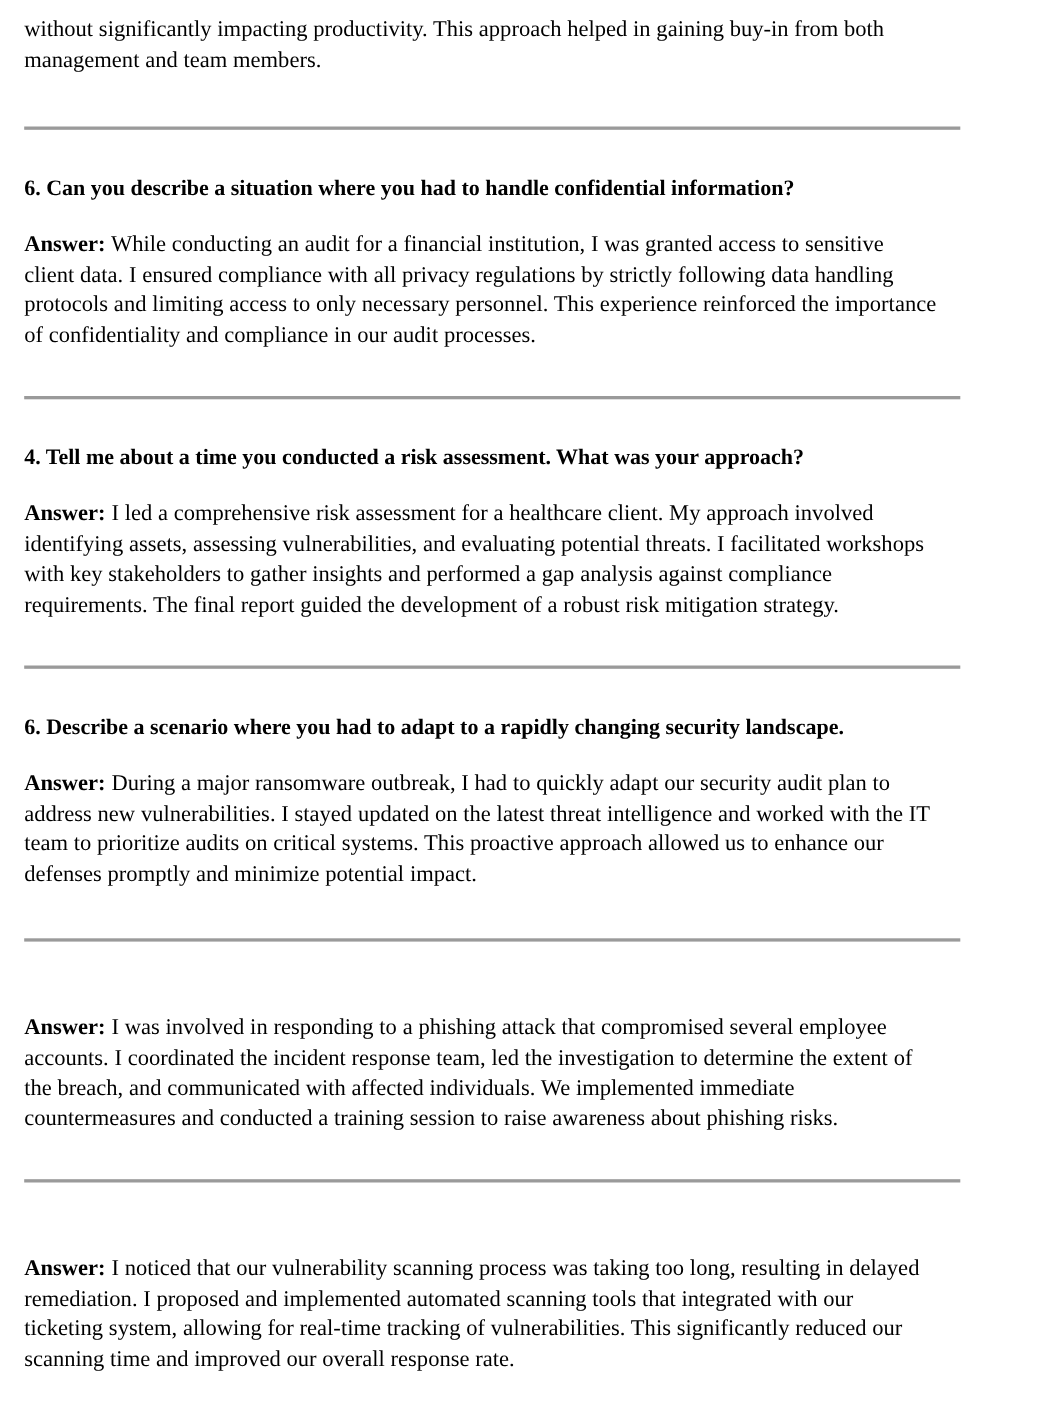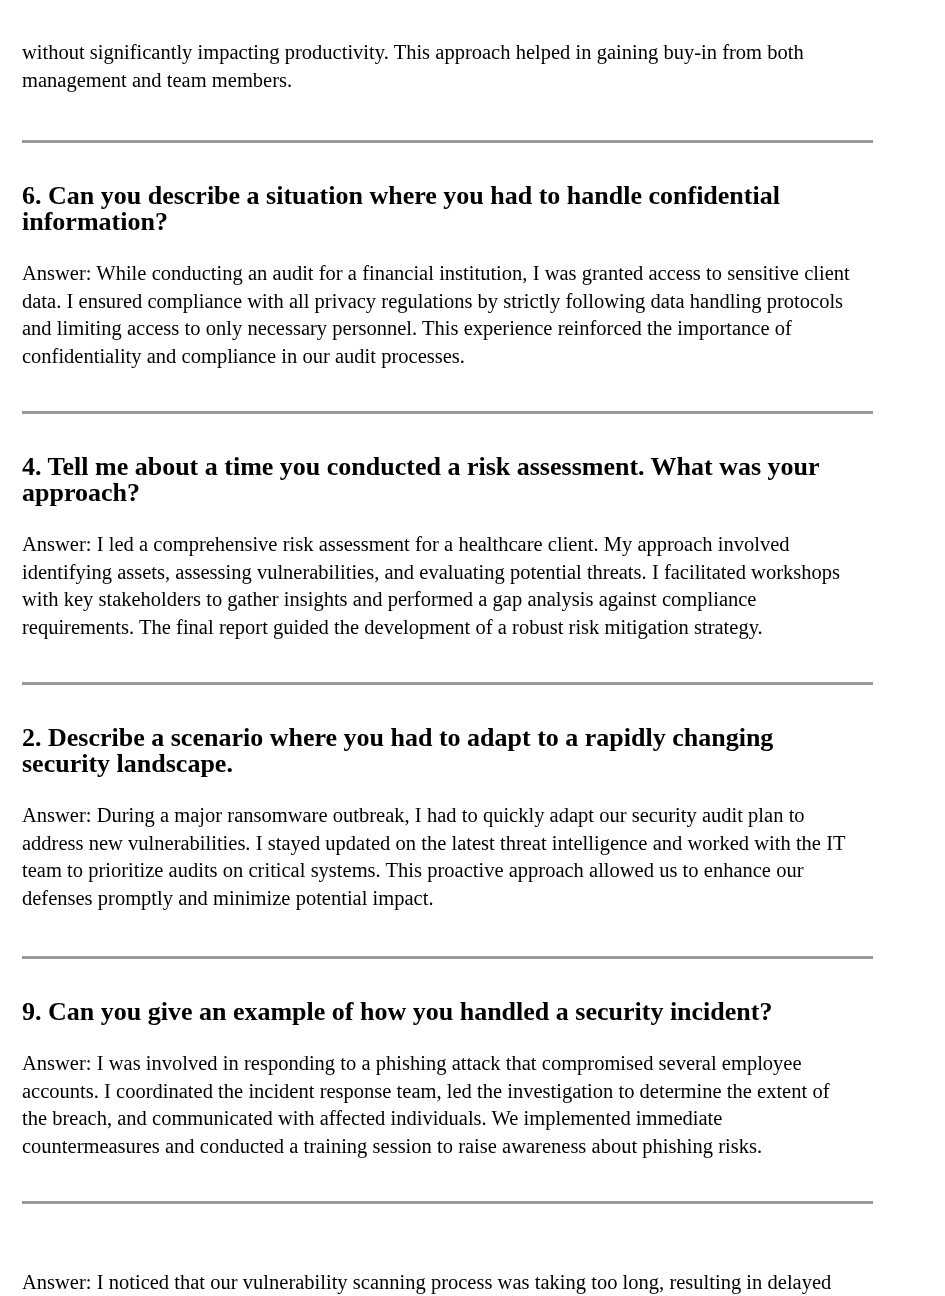--- a/index.html
+++ b/index.html
@@ -14,47 +14,46 @@
     color: #000000;
     overflow: hidden;
   }
   .page {
     position: relative;
     width: 945px;
     height: 1224px;
     background: #ffffff;
     box-sizing: border-box;
     padding: 0 72px 0 22px;
-    margin-top: 25px;
   }
   .content {
     width: 830px;
   }
   .para {
     font-size: 20.5px;
     line-height: 27.5px;
     text-align: left;
     margin: 0;
     letter-spacing: 0.0px;
     word-spacing: 0.1px;
   }
   .qa-block .para {
     max-width: 830px;
   }
   .continued-para {
     padding-top: 6px;
   }
   .question {
-    font-size: 26px;
+    font-size: 20px;
     line-height: 26px;
     font-weight: bold;
     margin: 0;
   }
   .answer-label {
-    font-weight: normal;
+    font-weight: bold;
   }
   .divider {
     height: 3px;
     background: #9a9a9a;
     border: 0;
     margin: 0;
     width: 851px;
   }
   .sp-after-para   { height: 46px; }
   .sp-after-div-q  { height: 40px; }
@@ -91,31 +90,30 @@
       <p class="question">4. Tell me about a time you conducted a risk assessment. What was your approach?</p>
       <div class="sp-q-to-answer"></div>
       <p class="para"><span class="answer-label">Answer:</span> <span>I led a comprehensive risk assessment for a healthcare client. My approach involved identifying assets, assessing vulnerabilities, and evaluating potential threats. I facilitated workshops with key stakeholders to gather insights and performed a gap analysis against compliance requirements. The final report guided the development of a robust risk mitigation strategy.</span></p>
     </div>
 
     <div class="sp-answer-to-div"></div>
     <hr class="divider">
     <div class="sp-after-div-q"></div>
 
     <div class="qa-block">
-      <p class="question">2. Describe a scenario where you had to adapt to a rapidly changing security landscape.</p>
+      <p class="question">6. Describe a scenario where you had to adapt to a rapidly changing security landscape.</p>
       <div class="sp-q-to-answer"></div>
       <p class="para"><span class="answer-label">Answer:</span> <span>During a major ransomware outbreak, I had to quickly adapt our security audit plan to address new vulnerabilities. I stayed updated on the latest threat intelligence and worked with the IT team to prioritize audits on critical systems. This proactive approach allowed us to enhance our defenses promptly and minimize potential impact.</span></p>
     </div>
 
     <div class="sp-answer-to-div-tall"></div>
     <hr class="divider">
     <div class="sp-after-div-q"></div>
 
     <div class="qa-block">
-      <p class="question">9. Can you give an example of how you handled a security incident?</p>
       <div class="sp-q-to-answer"></div>
       <p class="para"><span class="answer-label">Answer:</span> <span>I was involved in responding to a phishing attack that compromised several employee accounts. I coordinated the incident response team, led the investigation to determine the extent of the breach, and communicated with affected individuals. We implemented immediate countermeasures and conducted a training session to raise awareness about phishing risks.</span></p>
     </div>
 
     <div class="sp-answer-to-div"></div>
     <hr class="divider">
     <div class="sp-after-div-q"></div>
 
     <div class="qa-block">
       <div class="sp-q-to-answer"></div>

